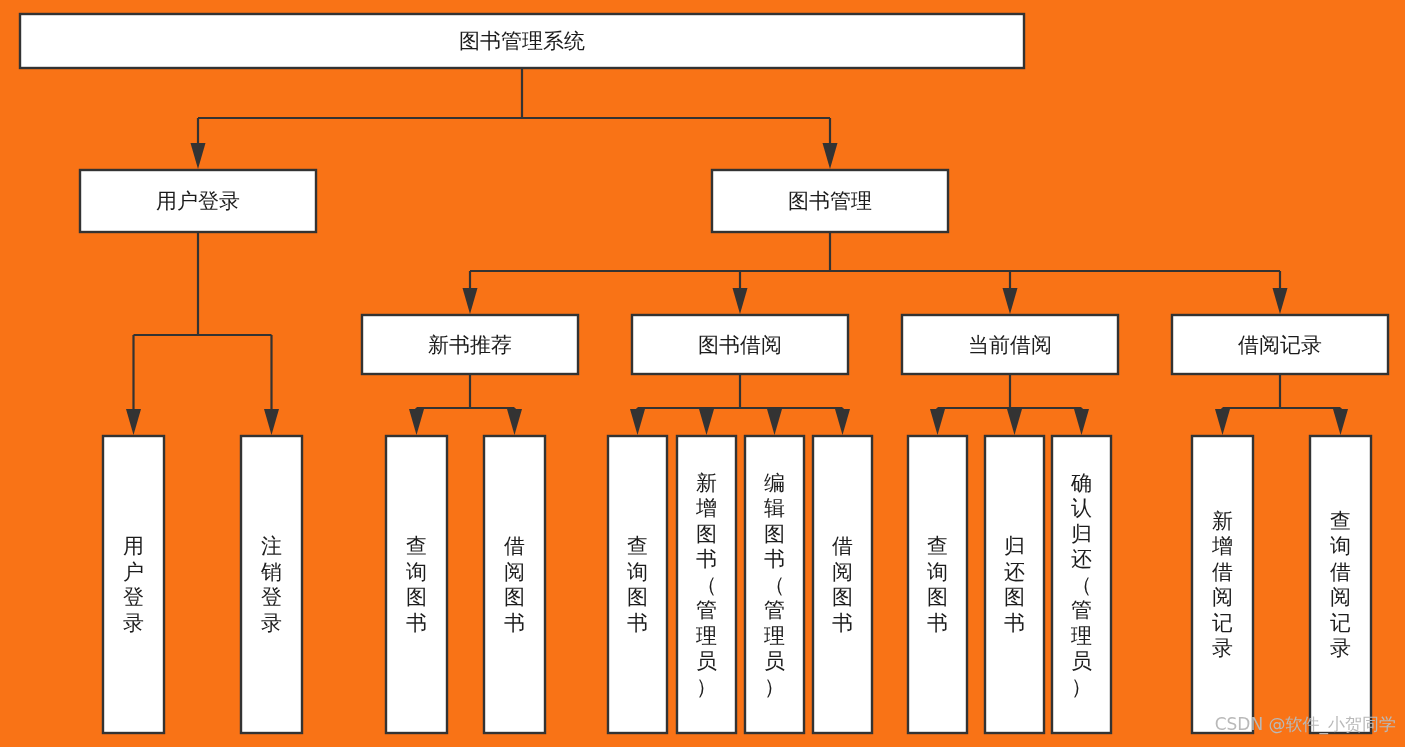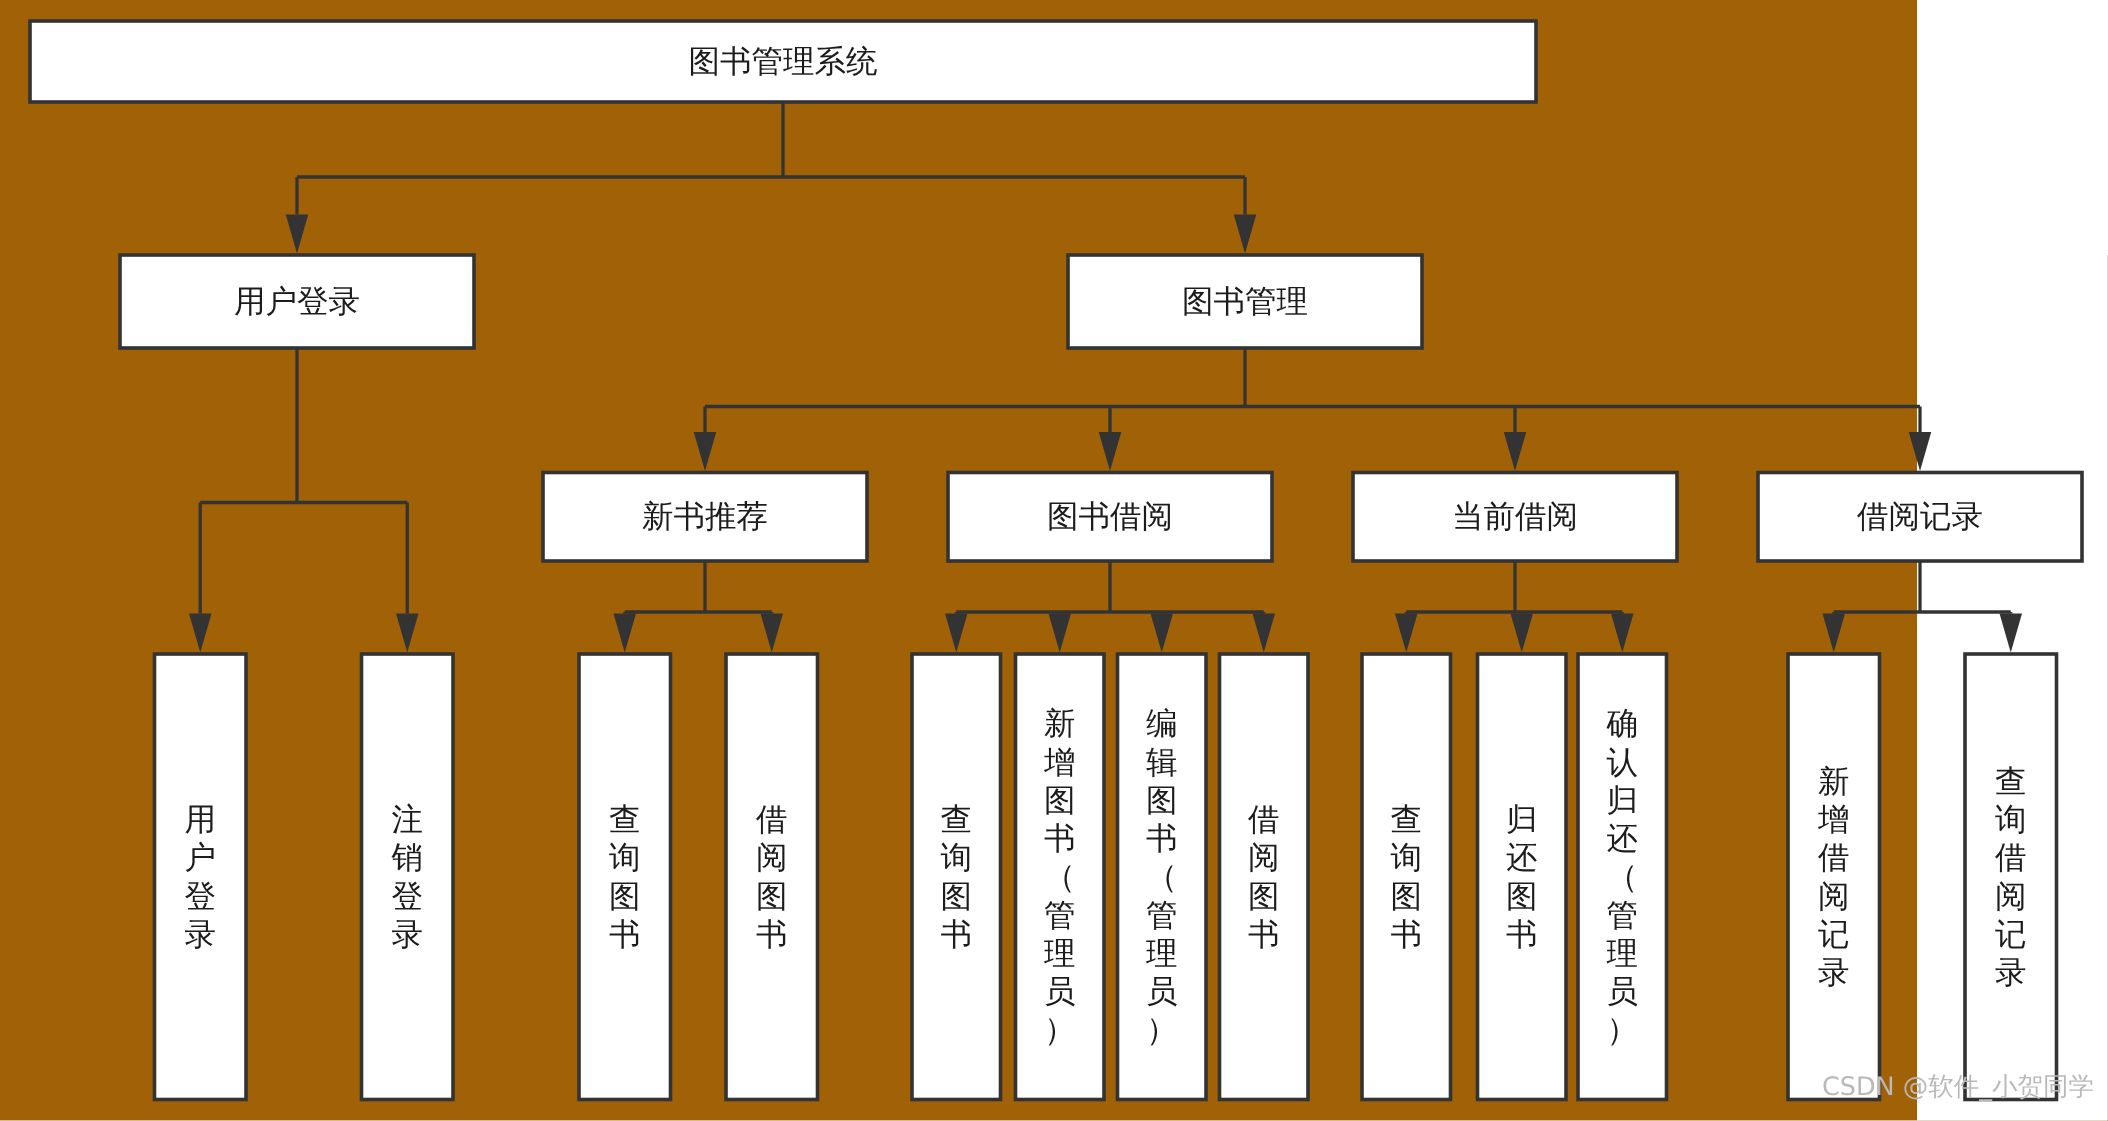--- a/index.html
+++ b/index.html
@@ -9,23 +9,23 @@
     background: #ffffff;
   }
   body {
     width: 1405px;
     height: 747px;
     font-family: "DejaVu Sans", "Liberation Sans", sans-serif;
     overflow: hidden;
   }
   #diagram-root {
     position: relative;
-    width: 1278px;
+    width: 1405px;
     height: 747px;
-    background: #a16207;
+    background: #f97316;
   }
   svg.diagram-canvas {
     position: absolute;
     left: 0;
     top: 0;
     width: 1405px;
     height: 747px;
     display: block;
   }
   .node-box {

